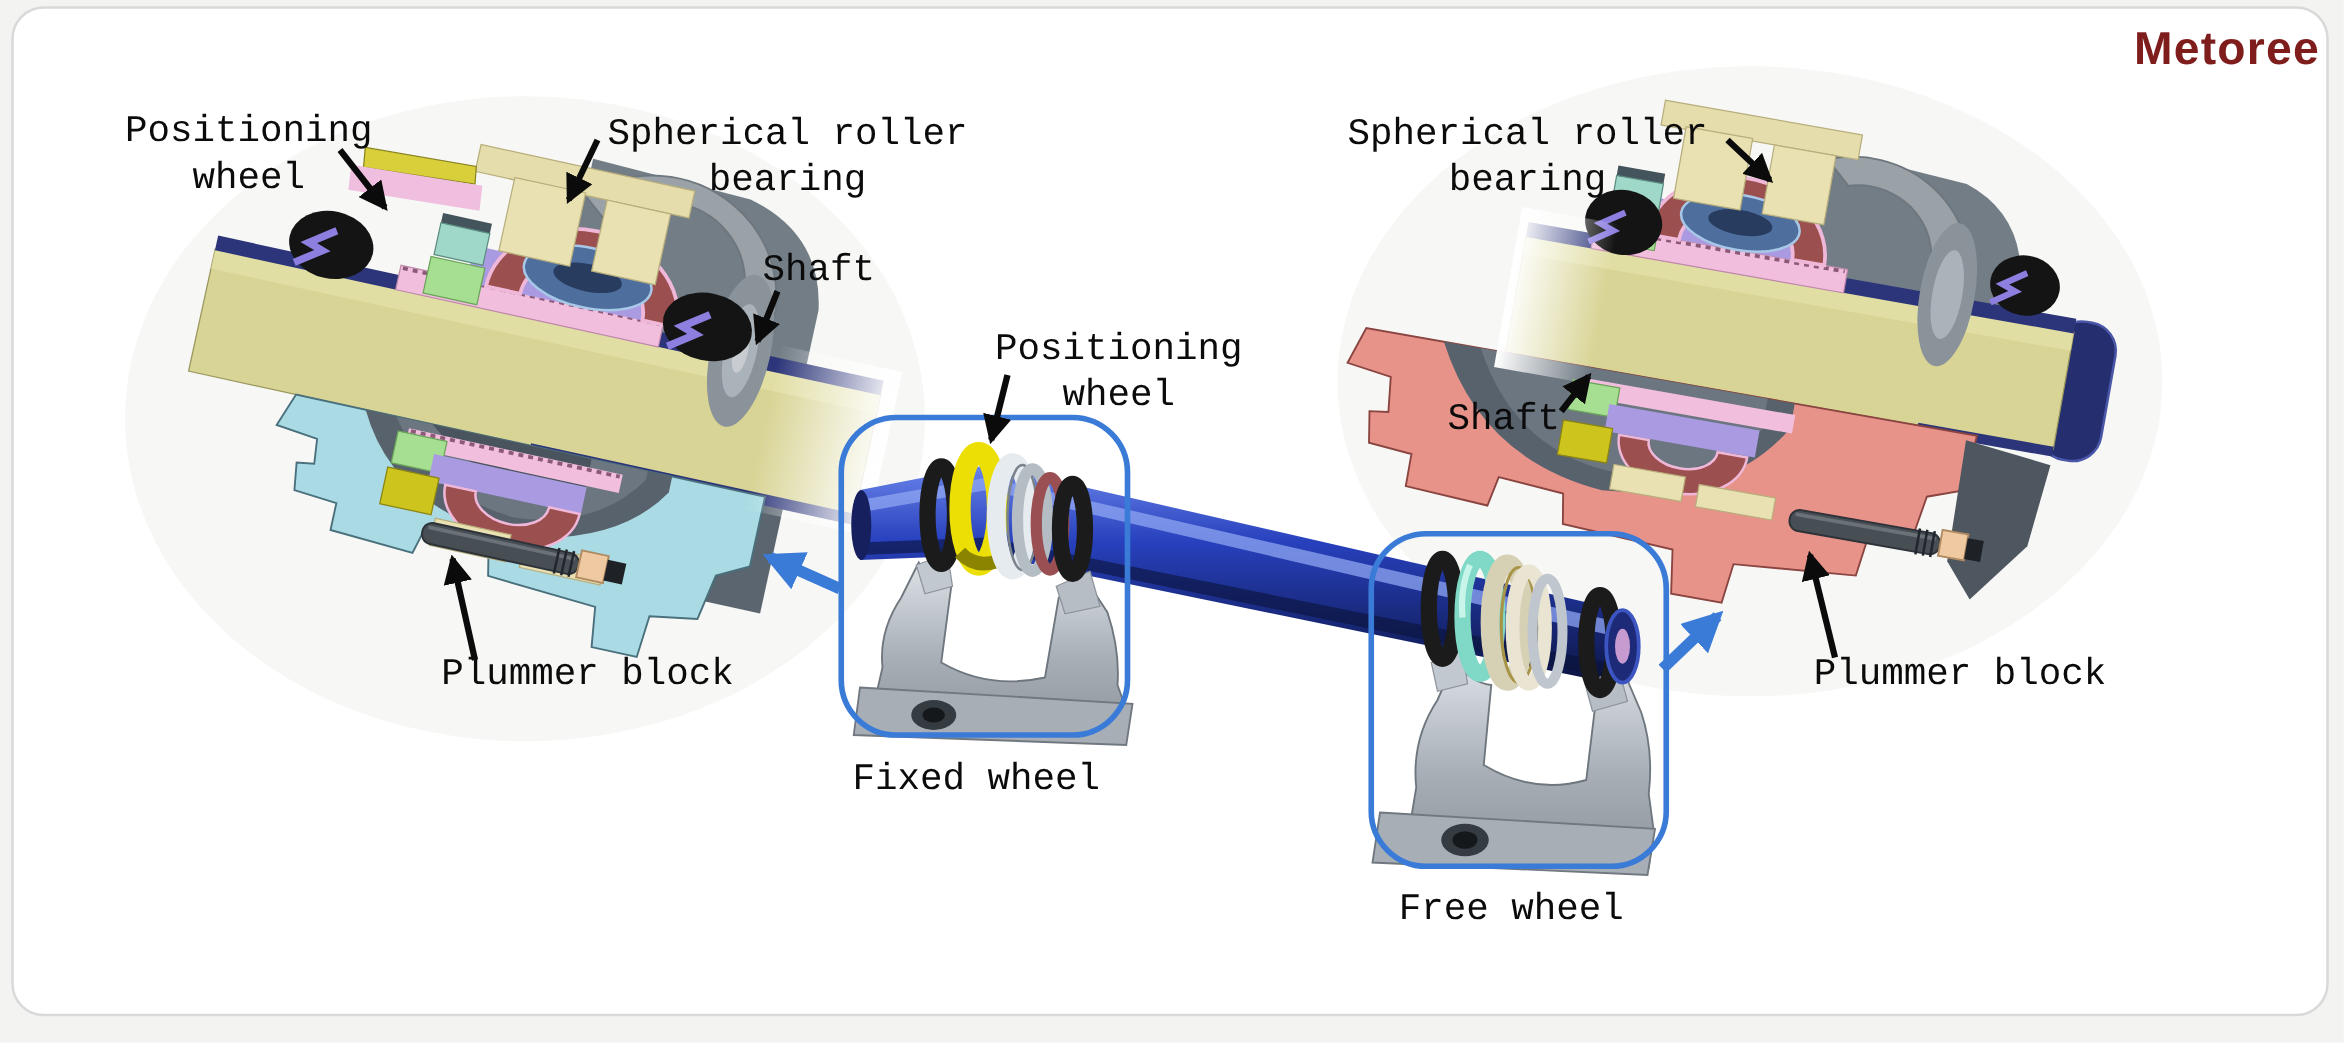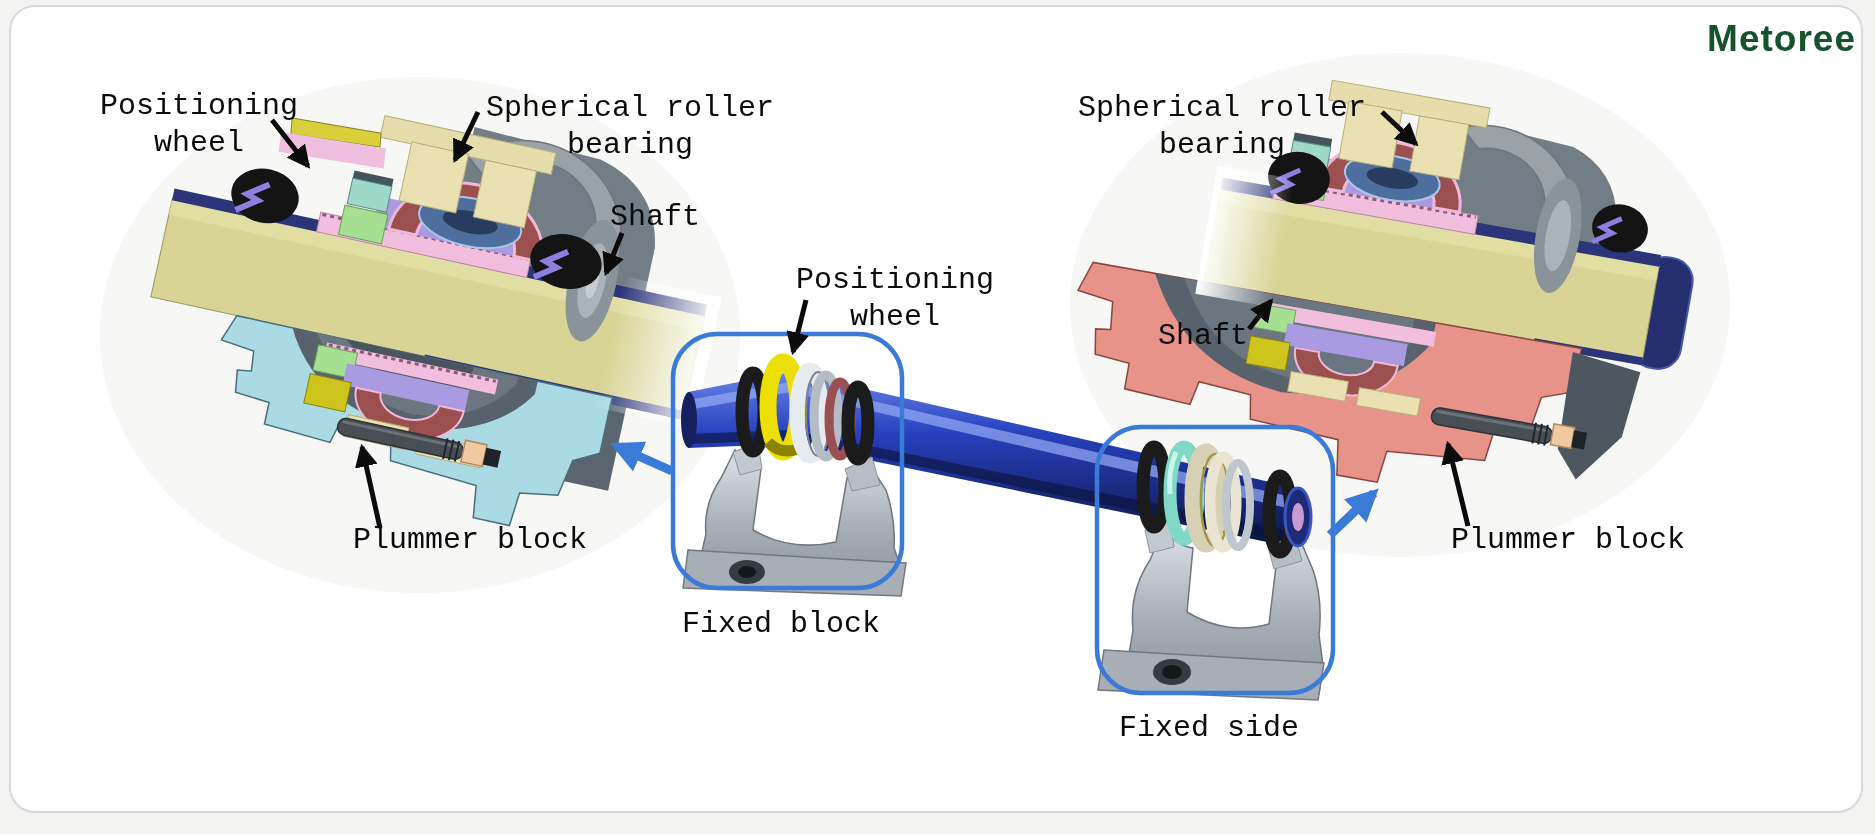--- a/index.html
+++ b/index.html
@@ -15,21 +15,21 @@
   }
   .stage{position:absolute;left:0;top:0;width:1875px;height:834px;}
   svg{position:absolute;left:0;top:0;}
   .lbl{
     position:absolute;color:#0b0b0b;font-size:30px;line-height:37px;
     text-align:center;white-space:pre-line;user-select:none;font-family:Liberation Mono, monospace;
   }
   .watermark{
     position:absolute;left:1686px;top:18px;width:170px;
     font-family:"Liberation Sans", sans-serif;font-weight:bold;
-    font-size:37px;color:#14532d;letter-spacing:1px;text-align:right;
+    font-size:37px;color:#7f1d1d;letter-spacing:1px;text-align:right;
   }
 </style>
 </head>
 <body>
 
 <div class="card"></div>
 
 <div class="stage">
 <svg width="1875" height="834" viewBox="0 0 1875 834">
   <defs>
@@ -242,20 +242,20 @@
   <line x1="1468" y1="526" x2="1448" y2="444" stroke="#0b0b0b" stroke-width="5" marker-end="url(#ah)"></line>
 </svg>
 
   <div class="lbl" style="left:99px;top:88px;width:200px;">Positioning
 wheel</div>
   <div class="lbl" style="left:455px;top:90px;width:350px;">Spherical roller bearing</div>
   <div class="lbl" style="left:605px;top:199px;width:100px;">Shaft</div>
   <div class="lbl" style="left:345px;top:522px;width:250px;">Plummer block</div>
   <div class="lbl" style="left:795px;top:262px;width:200px;">Positioning
 wheel</div>
-  <div class="lbl" style="left:681px;top:606px;width:200px;">Fixed block</div>
-  <div class="lbl" style="left:1109px;top:710px;width:200px;">Fixed side</div>
+  <div class="lbl" style="left:681px;top:606px;width:200px;">Fixed wheel</div>
+  <div class="lbl" style="left:1109px;top:710px;width:200px;">Free wheel</div>
   <div class="lbl" style="left:1047px;top:90px;width:350px;">Spherical roller bearing</div>
   <div class="lbl" style="left:1153px;top:318px;width:100px;">Shaft</div>
   <div class="lbl" style="left:1443px;top:522px;width:250px;">Plummer block</div>
 
   <div class="watermark">Metoree</div>
 </div>
 
 </body></html>

